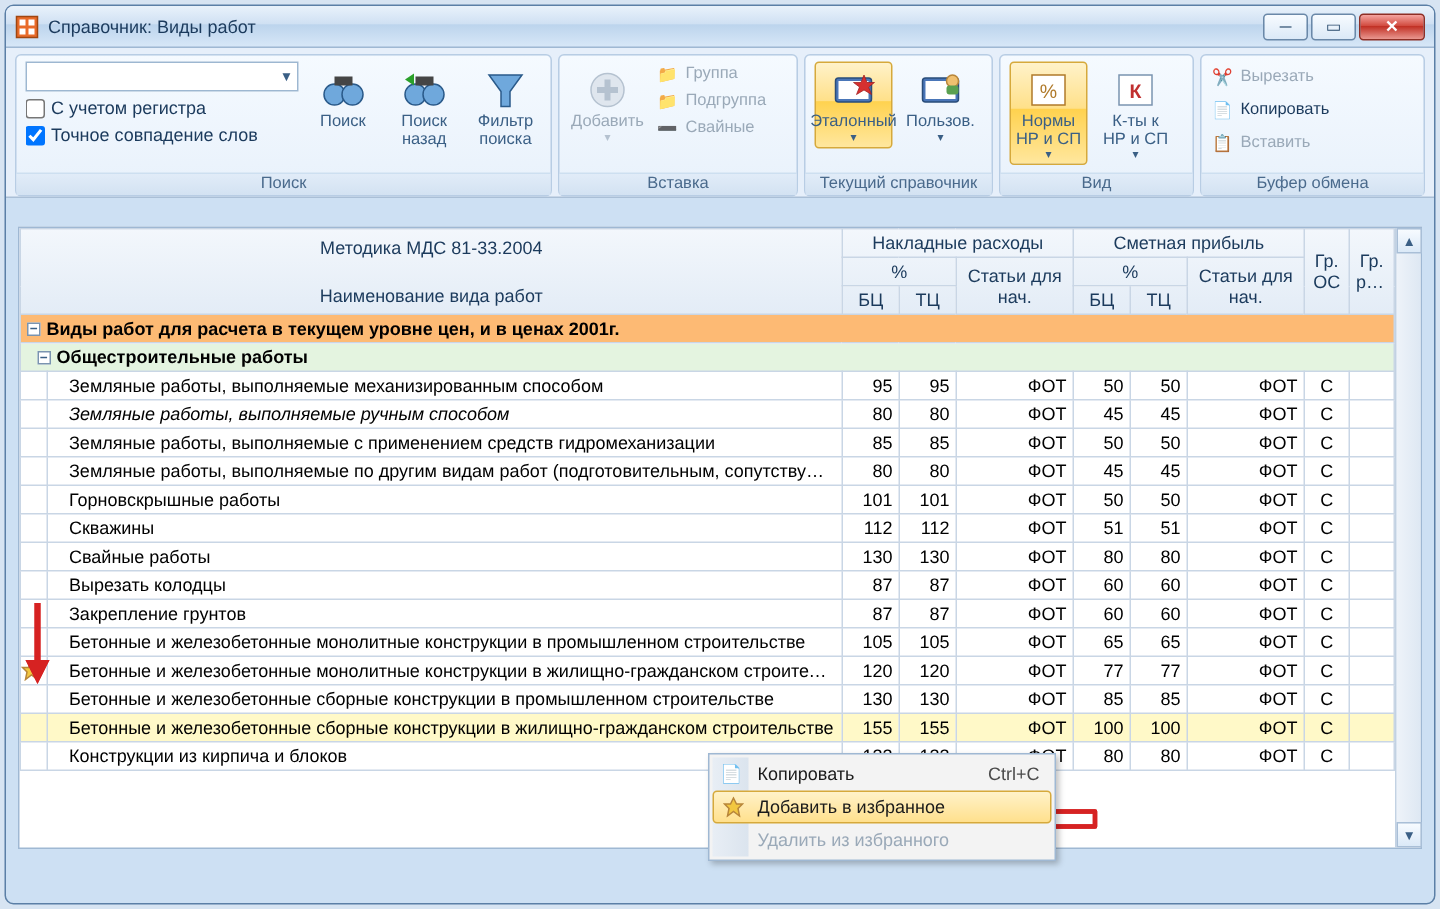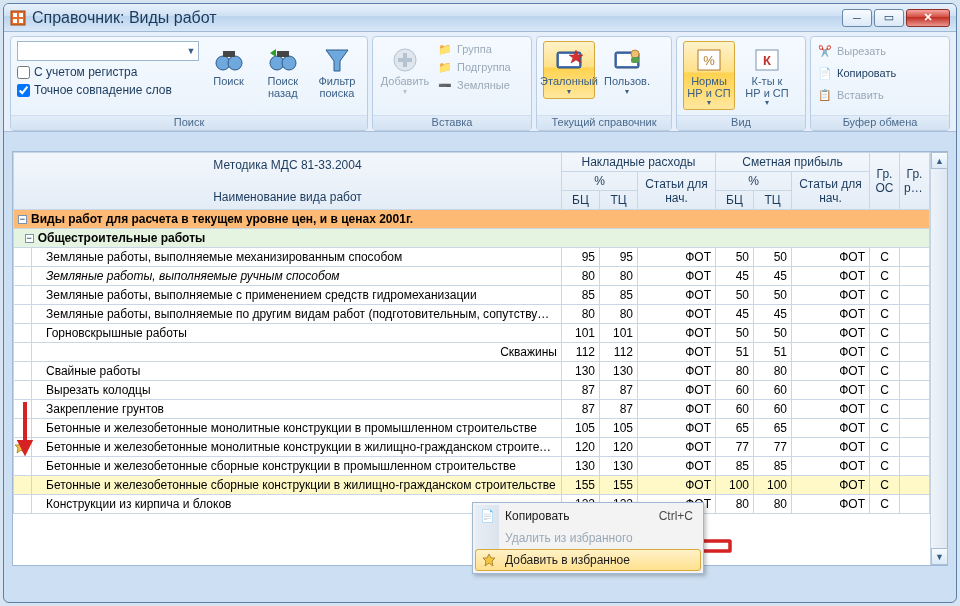--- a/index.html
+++ b/index.html
@@ -26,21 +26,21 @@
     background: linear-gradient(#e9f2fb, #cfe0f3 45%, #bcd4ed 46%, #d7e7f7);
     display: flex; align-items: center;
     padding: 0 6px;
     border-bottom: 1px solid #9fb8d3;
   }
   .app-icon {
     width: 16px; height: 16px;
     margin-right: 6px;
     display: inline-flex; align-items: center; justify-content: center;
   }
-  .title-text { color: #1b3a5c; font-size: 16px; }
+  .title-text { color: #1b3a5c; font-size: 12px; }
   .win-buttons { margin-left: auto; display: flex; gap: 2px; }
   .win-btn {
     width: 30px; height: 18px;
     border: 1px solid #6a88a8;
     border-radius: 3px;
     background: linear-gradient(#f7fbff,#dbe9f7);
     display: inline-flex; align-items: center; justify-content: center;
     font-size: 11px; color: #2a4b6d; cursor: default;
   }
   .win-close {
@@ -276,28 +276,28 @@
           <div class="small-item">
               <span class="sic">📁</span>
               <span>Группа</span>
             </div>
           <div class="small-item">
               <span class="sic">📁</span>
               <span>Подгруппа</span>
             </div>
           <div class="small-item">
               <span class="sic">➖</span>
-              <span>Земляные</span>
+              <span>Свайные</span>
             </div>
         </div>
       </div>
       <div class="rgroup-title">Вставка</div>
     </div>
 
-    <div class="rgroup" style="width:136px">
+    <div class="rgroup" style="width:126px">
       <div class="rgroup-body">
         <div class="big-btn active">
           <span class="ic">
               <svg width="30" height="26">
                 <rect x="3" y="5" width="24" height="16" rx="2" fill="#4a76b8" stroke="#2a4d7a"></rect>
                 <rect x="5" y="7" width="20" height="12" fill="#fff"></rect>
                 <polygon points="22,3 24,8 29,8 25,11 27,16 22,13 17,16 19,11 15,8 20,8" fill="#d63030" stroke="#a01c1c" stroke-width="0.5"></polygon>
               </svg>
             </span>
           <span>Эталонный</span>
@@ -474,21 +474,21 @@
               <td class="num">101</td>
               <td class="num">ФОТ</td>
               <td class="num">50</td>
               <td class="num">50</td>
               <td class="num">ФОТ</td>
               <td class="ctr">С</td>
               <td></td>
             </tr>
             <tr>
               <td class="starcell"></td>
-              <td style="padding-left: 14px; text-align: right;">Скважины</td>
+              <td style="padding-left: 14px;">Скважины</td>
               <td class="num">112</td>
               <td class="num">112</td>
               <td class="num">ФОТ</td>
               <td class="num">51</td>
               <td class="num">51</td>
               <td class="num">ФОТ</td>
               <td class="ctr">С</td>
               <td></td>
             </tr>
             <tr>
@@ -599,31 +599,31 @@
   </div>
 
 </div>
 
 <div class="ctx-menu" style="left:472px; top:502px">
   <div class="gutter"></div>
   <div class="ctx-item">
     <span class="cic">📄</span>
     <span>Копировать</span>
     <span class="shortcut">Ctrl+C</span>
-  </div>
-  <div class="ctx-item disabled">
-    <span>Удалить из избранного</span>
   </div>
   <div class="ctx-item hover">
     <span class="cic">
         <svg width="14" height="14">
           <polygon points="7,1 9,5 13,5 10,8 11,13 7,10 3,13 4,8 1,5 5,5" fill="#f2c740" stroke="#b8863a"></polygon>
         </svg>
       </span>
     <span>Добавить в избранное</span>
+  </div>
+  <div class="ctx-item disabled">
+    <span>Удалить из избранного</span>
   </div>
 </div>
 
 <div class="red-arrow" style="left:14px; top:400px">
   <svg width="22" height="58">
       <line x1="11" y1="2" x2="11" y2="42" stroke="#d62222" stroke-width="4"></line>
       <polygon points="11,56 3,40 19,40" fill="#d62222"></polygon>
     </svg>
 </div>
 <div class="red-arrow" style="left:668px; top:534px">

